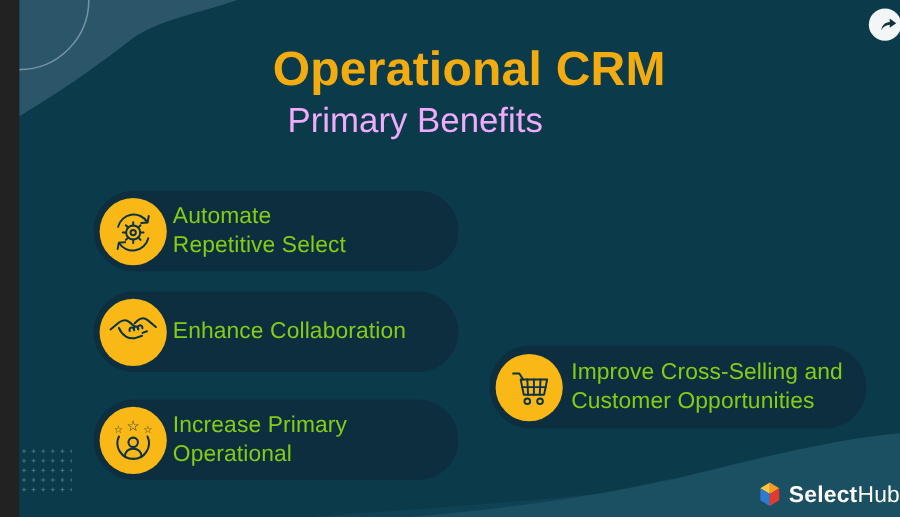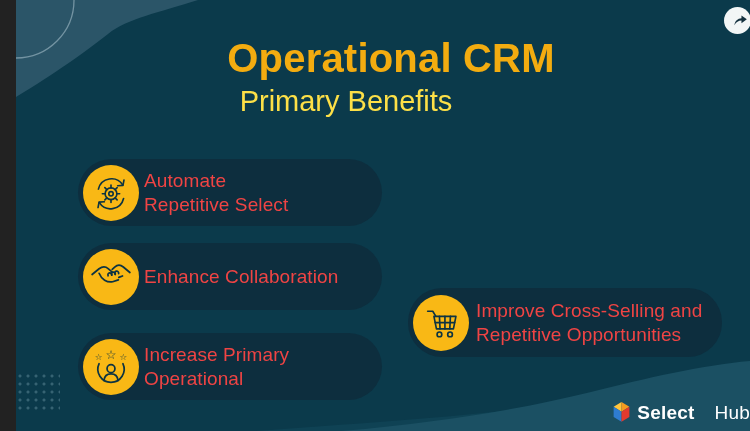--- a/index.html
+++ b/index.html
@@ -13,41 +13,41 @@
   .abs{position:absolute;}
 
   
   .title{
     position:absolute;top:36px;left:0;width:750px;text-align:center;
     font-size:40px;line-height:44px;font-weight:bold;color:#f3ac10;
     letter-spacing:0.2px;
   }
   .subtitle{
     position:absolute;top:85px;left:0;width:660px;text-align:center;
-    font-size:29px;line-height:32px;font-weight:400;color:#fde047;
+    font-size:29px;line-height:32px;font-weight:400;color:#f0abfc;
   }
 
   
   .card{
     position:absolute;background:#0d2e3e;border-radius:34px;
   }
   .circle{
     position:absolute;left:5px;top:50%;transform:translateY(-50%);
     width:56px;height:56px;border-radius:50%;background:#f9b815;
     display:flex;align-items:center;justify-content:center;
   }
   .circle svg{display:block;}
   .ic path,.ic circle,.ic polyline,.ic line{
     fill:none;stroke:#0c3342;stroke-width:2.1;
     stroke-linecap:round;stroke-linejoin:round;
   }
   .ic text{fill:#0c3342;stroke:none;font-family:"DejaVu Sans",sans-serif;}
   .label{
     position:absolute;left:66px;top:50%;transform:translateY(-50%);
-    font-size:19px;line-height:24px;color:#ef4444;font-weight:400;
+    font-size:19px;line-height:24px;color:#84cc16;font-weight:400;
     letter-spacing:0.1px;white-space:nowrap;
   }
   .card.r .label{left:68px;}
 
   
   #card-l1{left:62px;top:159px;width:304px;height:67px;}
   #card-l2{left:62px;top:243px;width:304px;height:67px;}
   #card-l3{left:62px;top:333px;width:304px;height:67px;}
   #card-r1{left:392px;top:198px;width:314px;height:70px;}
   #card-r2{left:392px;top:288px;width:314px;height:69px;}
@@ -59,21 +59,21 @@
     cursor:pointer;border:none;padding:0;
   }
 
   
   .brand{
     position:absolute;right:16px;bottom:7px;
     display:flex;align-items:center;gap:5px;
   }
   .brand-text{font-size:19px;color:#ffffff;letter-spacing:0.2px;}
   .brand-text .b{font-weight:800;}
-  .brand-text .l{font-weight:400;padding-left:20px;}
+  .brand-text .l{font-weight:400;}
 
   
   .deco{pointer-events:none;}
 </style>
 </head>
 <body>
 
 <div id="stage">
 
   <svg class="abs deco" style="left:0;top:0" width="210" height="112" viewBox="0 0 210 112">
@@ -164,21 +164,21 @@
         <path d="M11,13 H17.5 L21.5,19.5"></path>
         <path d="M19,19.5 H47 L43.8,35.5 H22.2 Z"></path>
         <path d="M26,19.5 L26.8,35.5 M33,19.5 V35.5 M40,19.5 L39.2,35.5"></path>
         <path d="M20.6,27.5 H45.4"></path>
         <circle cx="26" cy="42.5" r="3"></circle>
         <circle cx="39.5" cy="42.5" r="3"></circle>
       </svg>
     </div>
     <div class="label">
       <div>Improve Cross-Selling and</div>
-      <div>Repetitive Opportunities</div>
+      <div>Customer Opportunities</div>
     </div>
   </div>
 
   <div class="brand">
     <svg width="21" height="23" viewBox="0 0 24 26">
       <path d="M12,1 L3,6.5 L12,12 Z" fill="#ffc53d"></path>
       <path d="M12,1 L21,6.5 L12,12 Z" fill="#f59b1f"></path>
       <path d="M3,6.5 L12,12 L12,23.5 L3,18 Z" fill="#2e7cd0"></path>
       <path d="M21,6.5 L12,12 L12,23.5 L21,18 Z" fill="#e23a2e"></path>
     </svg>

